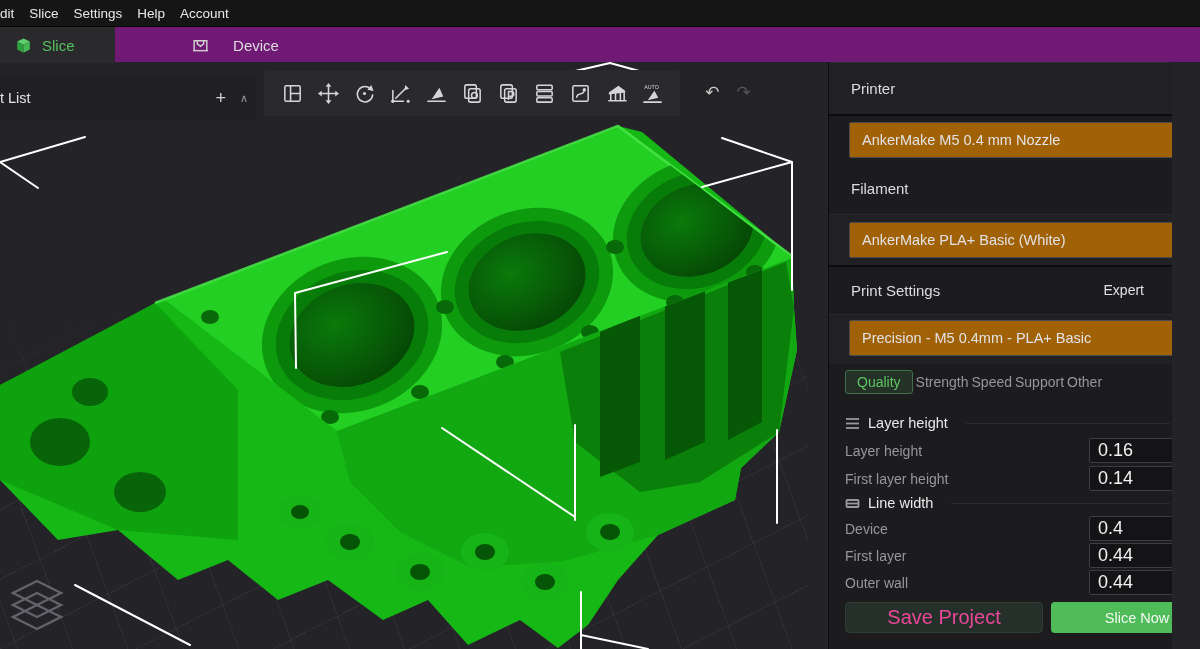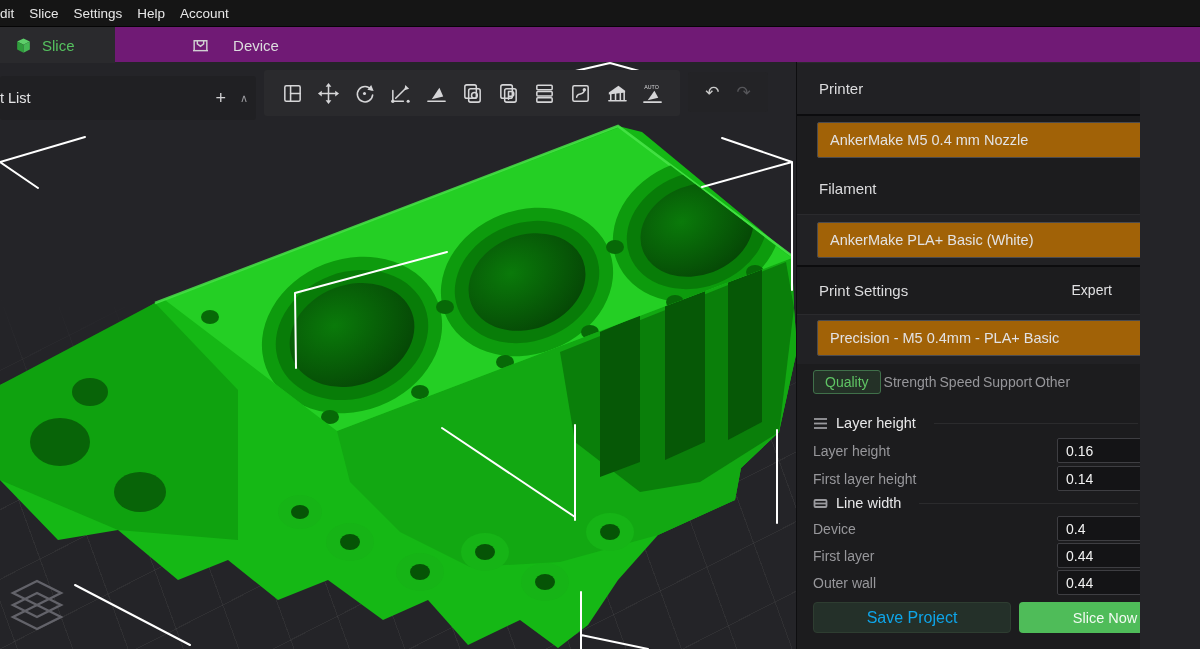--- a/index.html
+++ b/index.html
@@ -45,21 +45,21 @@
   .ticon svg { width:23px; height:23px; stroke:#d6d6d8; fill:none; stroke-width:1.6; stroke-linecap:round; stroke-linejoin:round; }
   .ticon svg .f { fill:#d6d6d8; stroke:none; }
   .ticon svg text { stroke:none; fill:#d6d6d8; font-family:"Liberation Sans",sans-serif; }
 
   .undobar { position:absolute; top:10px; left:688px; width:80px; height:40px; background:#232326;
              border-radius:3px; display:flex; align-items:center; justify-content:space-evenly; font-size:17px; }
   .undo-icon::before { content:"\21B6"; color:#c9c9c9; }
   .redo-icon::before { content:"\21B7"; color:#56565a; }
 
   
-  .rpanel { position:absolute; top:62px; left:796px; width:344px; height:587px; background:#1c1c1e;
+  .rpanel { position:absolute; top:62px; left:828px; width:344px; height:587px; background:#1c1c1e;
             overflow:hidden; border-left:1px solid #0e0e10; color:#dcdcde;padding-left:16px; }
   .band { position:absolute; left:0; right:0; background:#212124; border-top:1px solid #2a2a2d; border-bottom:2px solid #0c0c0e; }
   .band1 { top:52; height:54px; } .band2 { top:152px; height:53px; } .band3 { top:252px; height:50px; border-bottom:none; }
   .plabel { position:absolute; left:22px; font-size:15px; color:#dcdcde; }
   .dd { position:absolute; left:20px; width:358px; height:36px; background:#a16207; border:1px solid #4b4b4f;
         border-radius:2px; color:#e2e2e4; font-size:14.5px; line-height:34px; padding-left:12px; }
   .dd-arrow { position:absolute; right:0; top:0; width:26px; height:100%; border-left:1px solid #4b4b4f;
               display:flex; align-items:center; justify-content:center; color:#b8b8bc; font-size:8px; }
   .dd-arrow::before { content:"\25BC"; }
   .expert-wrap { position:absolute; top:220px; right:28px; font-size:14px; color:#e0e0e2; }
@@ -69,25 +69,25 @@
 
   .ptabs { position:absolute; top:308px; left:16px; display:flex; align-items:center; gap:3px; font-size:14px; color:#96969a; }
   .ptab-active { background:rgba(95,196,100,0.13); border:1px solid #40704a; border-radius:3px; padding:3px 11px; color:#5fc464; }
 
   .sechead { position:absolute; left:16px; right:0; display:flex; align-items:center; gap:8px;
              font-size:14.5px; color:#e8e8ea; height:22px; }
   .sechead::after { content:""; flex:1; height:1px; background:#2b2b2d; margin:0 2px 0 10px; }
   .sechead svg { stroke:#9a9a9e; fill:none; stroke-width:1.8; }
   .prow-label { position:absolute; left:16px; height:26px; line-height:26px; font-size:14px; color:#97979b; }
   .pinput { position:absolute; left:260px; width:96px; height:25px; background:#141416; border:1px solid #3e3e42;
-            border-radius:2px; color:#f2f2f2; font-size:14px; padding-left:8px; font-family:"Liberation Sans",sans-serif; }
+            border-radius:2px; color:#f2f2f2; font-size:18px; padding-left:8px; font-family:"Liberation Sans",sans-serif; }
   .punit { position:absolute; left:368px; font-size:12.5px; color:#85858a; line-height:26px; white-space:nowrap; }
 
   .btn-save { position:absolute; left:16px; top:540px; width:198px; height:31px; background:#243029;
-              border:1px solid #2e3d31; border-radius:4px; color:#0ea5e9; font-size:16px;
+              border:1px solid #2e3d31; border-radius:4px; color:#ec4899; font-size:20px;
               display:flex; align-items:center; justify-content:center; }
   .btn-slice { position:absolute; left:222px; top:540px; width:172px; height:31px; background:#4fbc59;
                border-radius:4px; color:#f2faf2; font-size:14.5px; display:flex; align-items:center; justify-content:center; }
 
   .cube-icon svg, .device-icon svg { display:block; }
 </style>
 </head>
 <body>
 
 <div class="app">

